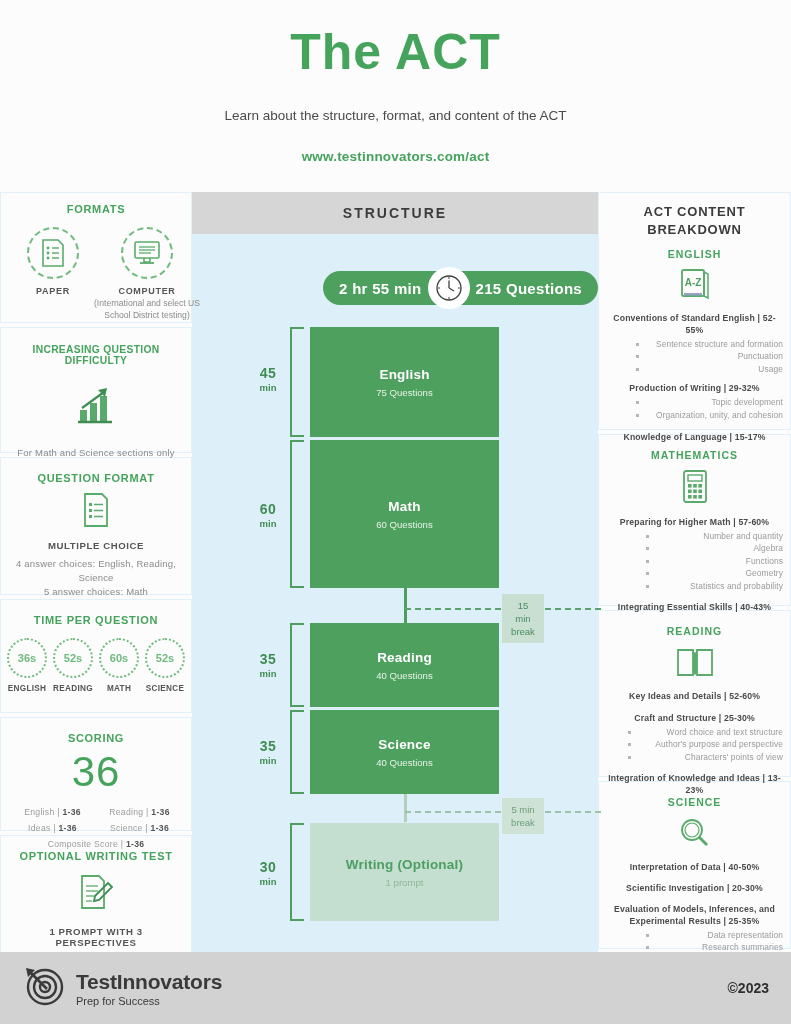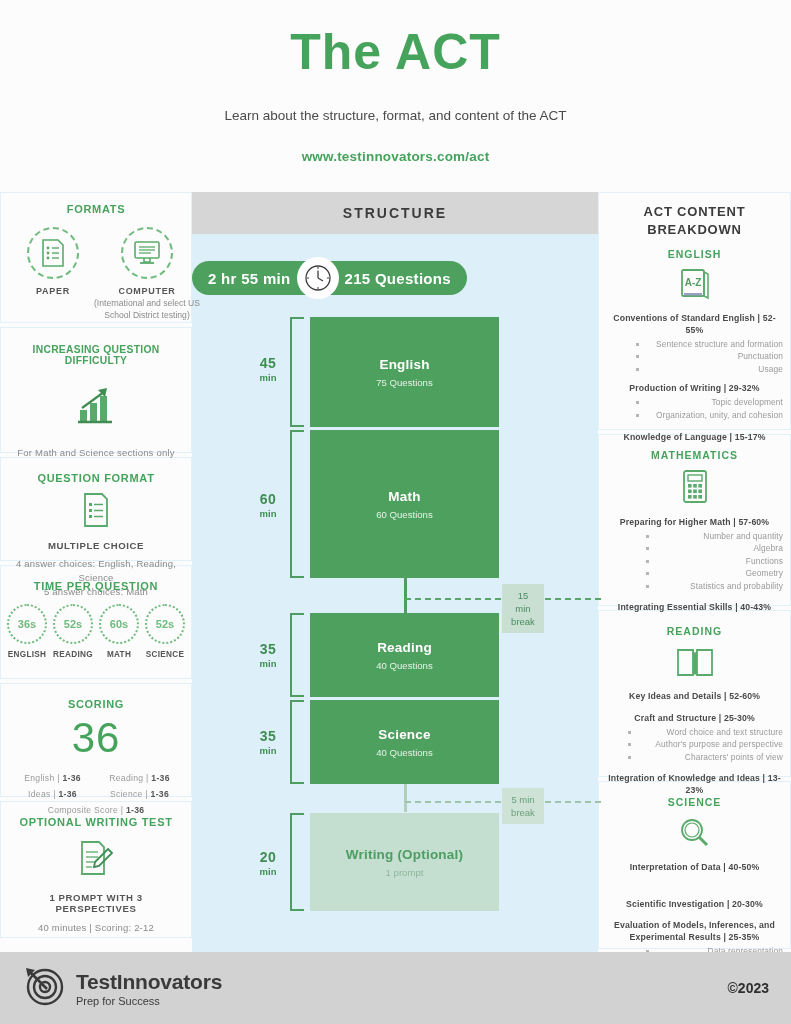--- a/index.html
+++ b/index.html
@@ -64,21 +64,21 @@
   .score-grid .cell b { color:#555; }
   .score-grid .full { width:100%; }
 
   
   .structure-bar {
     height:42px; background:#d6d6d6; display:flex; align-items:center; justify-content:center;
     font-size:14px; font-weight:bold; color:#3c3c3c; letter-spacing:2px;
   }
   .mid-inner { position:relative; height:718px; }
 
-  .pill-wrap { display:flex; justify-content:flex-start; padding-top:27px; }
+  .pill-wrap { display:flex; justify-content:flex-end; padding-top:37px; }
   .pill {
     background:#4ea05f; border-radius:22px; height:34px; display:flex; align-items:center;
     color:#fff; font-size:15px; font-weight:bold; padding:0 16px; letter-spacing:.3px; position:relative;
   }
   .pill .clockbox{
     width:42px;height:42px;border-radius:50%;background:#fff;margin:0 6px;
     display:flex;align-items:center;justify-content:center;
   }
 
   .chart { position:relative; margin-top:16px; height:600px; }
@@ -188,21 +188,21 @@
             <rect x="16" y="19" width="7" height="18" fill="#5aaa6b"></rect>
             <rect x="26" y="12" width="7" height="25" fill="#5aaa6b"></rect>
             <line x1="4" y1="38" x2="38" y2="38" stroke="#3f8d53" stroke-width="2.4"></line>
             <path d="M8 24 L30 8" stroke="#3f8d53" stroke-width="2.2" fill="none"></path>
             <path d="M24 6 L33 4 L31 13 Z" fill="#3f8d53"></path>
           </svg>
         </div>
         <div class="muted" style="margin-top:16px">For Math and Science sections only</div>
       </div>
 
-      <div class="card" style="height:104px; padding-top:14px">
+      <div class="card" style="height:138px; padding-top:14px">
         <div class="card-title">QUESTION FORMAT</div>
         <div class="icon-wrap" style="margin-top:8px">
           <svg width="30" height="36" viewBox="0 0 30 36">
             <path d="M4 2 h17 l5 5 v27 h-22 z" fill="none" stroke="#5aaa6b" stroke-width="1.8"></path>
             <rect x="8" y="11" width="3" height="3" fill="#5aaa6b"></rect>
             <rect x="8" y="17" width="3" height="3" fill="#5aaa6b"></rect>
             <rect x="8" y="23" width="3" height="3" fill="#5aaa6b"></rect>
             <line x1="13" y1="12.5" x2="22" y2="12.5" stroke="#5aaa6b" stroke-width="1.5"></line>
             <line x1="13" y1="18.5" x2="22" y2="18.5" stroke="#5aaa6b" stroke-width="1.5"></line>
             <line x1="13" y1="24.5" x2="22" y2="24.5" stroke="#5aaa6b" stroke-width="1.5"></line>
@@ -352,21 +352,21 @@
 
           <div class="breakstub light" style="top:473px; height:28px"></div>
           <div class="breakline light" style="top:490px;"></div>
           <div class="breakbox light" style="top:477px; left:310px">
             <div>5 min</div>
             <div>break</div>
           </div>
 
           <div class="bracket" style="top:502px; height:98px"></div>
           <div class="timelbl" style="top:538px">
-            <div class="n">20</div>
+            <div class="n">30</div>
             <div class="u">min</div>
           </div>
           <div class="seg optional" style="top:502px; height:98px">
             <div class="nm">Writing (Optional)</div>
             <div class="q">1 prompt</div>
           </div>
         </div>
       </div>
     </div>
 
@@ -449,21 +449,21 @@
       <div class="rcard" style="height:168px">
         <div class="rsub" style="margin-top:4px">SCIENCE</div>
         <div class="icon-wrap" style="margin:8px auto 4px">
           <svg width="36" height="34" viewBox="0 0 36 34">
             <circle cx="15" cy="14" r="10" fill="none" stroke="#5aaa6b" stroke-width="1.8"></circle>
             <circle cx="15" cy="14" r="7" fill="none" stroke="#5aaa6b" stroke-width="1.2"></circle>
             <line x1="22" y1="21" x2="30" y2="29" stroke="#5aaa6b" stroke-width="3"></line>
           </svg>
         </div>
         <div class="rhead">Interpretation of Data | 40-50%</div>
-        <div class="rhead" style="margin-top:25px">Scientific Investigation | 20-30%</div>
+        <div class="rhead" style="margin-top:9px">Scientific Investigation | 20-30%</div>
         <div class="rhead" style="margin-top:9px">Evaluation of Models, Inferences, and Experimental Results | 25-35%</div>
         <ul class="rlist" style="padding-left:40px">
           <li>Data representation</li>
           <li>Research summaries</li>
           <li>Conflicting viewpoints</li>
         </ul>
       </div>
     </div>
   </div>
 

